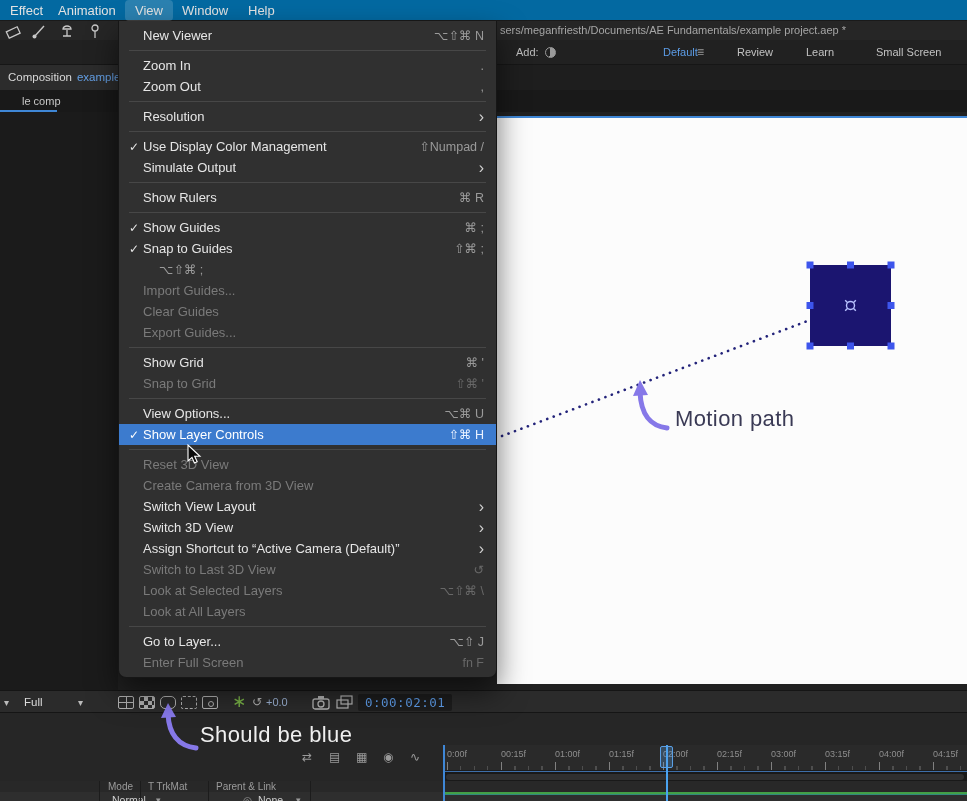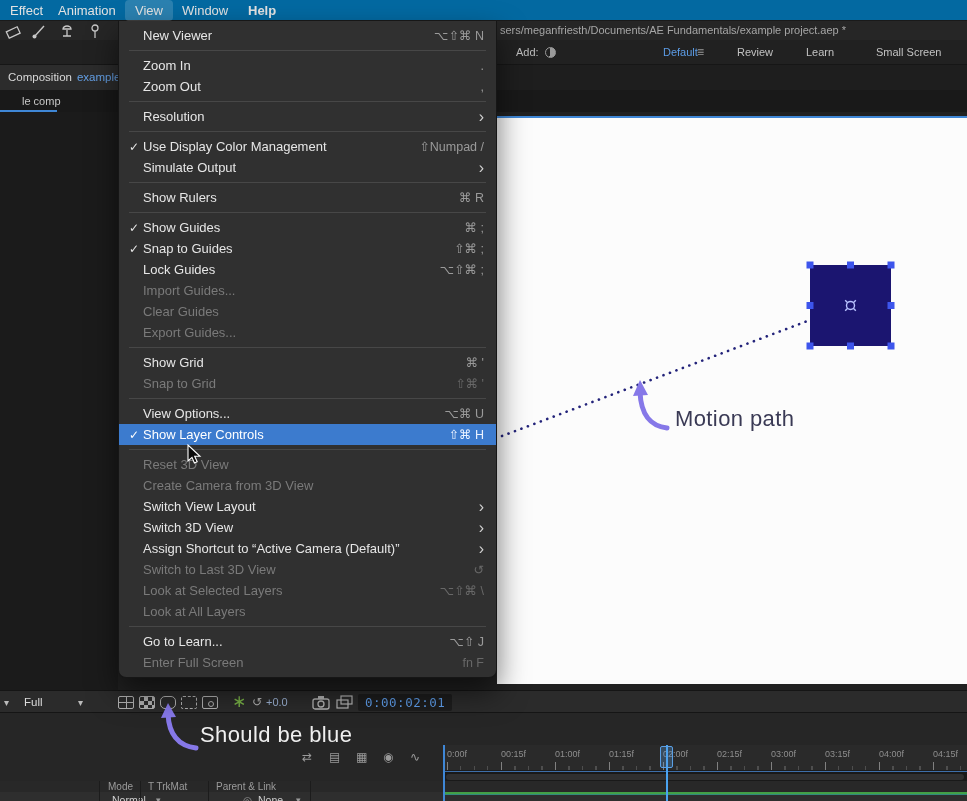--- a/index.html
+++ b/index.html
@@ -246,21 +246,21 @@
     <path d="M46,46 C30,44 19,34 18,12" fill="none" stroke="#8678e8" stroke-width="5" stroke-linecap="round"></path>
     <polygon points="11,16 18,1 26,15" fill="#8678e8"></polygon>
   </svg>
   <div class="ann ann-blue">Should be blue</div>
 
   <div class="menubar" id="menubar">
       <div class="mb-item" style="left: 0px;">Effect</div>
       <div class="mb-item" style="left: 48px;">Animation</div>
       <div class="mb-item active" style="left: 125px;">View</div>
       <div class="mb-item" style="left: 172px;">Window</div>
-      <div class="mb-item" style="left: 238px; font-weight: bold;">Help</div>
+      <div class="mb-item" style="left: 238px;">Help</div>
     </div>
 
   <div class="view-menu" id="view-menu">
       <div class="menu-item">
         <span class="mi-check"></span>
         <span class="mi-label">New Viewer</span>
         <span class="mi-right">⌥⇧⌘ N</span>
       </div>
       <div class="menu-sep"></div>
       <div class="menu-item">
@@ -302,21 +302,20 @@
         <span class="mi-label">Show Guides</span>
         <span class="mi-right">⌘ ;</span>
       </div>
       <div class="menu-item">
         <span class="mi-check">✓</span>
         <span class="mi-label">Snap to Guides</span>
         <span class="mi-right">⇧⌘ ;</span>
       </div>
       <div class="menu-item">
         <span class="mi-check"></span>
-        <span class="mi-label">Lock Guides</span>
         <span class="mi-right">⌥⇧⌘ ;</span>
       </div>
       <div class="menu-item disabled">
         <span class="mi-check"></span>
         <span class="mi-label">Import Guides...</span>
         <span class="mi-right"></span>
       </div>
       <div class="menu-item disabled">
         <span class="mi-check"></span>
         <span class="mi-label">Clear Guides</span>
@@ -386,21 +385,21 @@
         <span class="mi-right">⌥⇧⌘ \</span>
       </div>
       <div class="menu-item disabled">
         <span class="mi-check"></span>
         <span class="mi-label">Look at All Layers</span>
         <span class="mi-right"></span>
       </div>
       <div class="menu-sep"></div>
       <div class="menu-item">
         <span class="mi-check"></span>
-        <span class="mi-label">Go to Learn...</span>
+        <span class="mi-label">Go to Layer...</span>
         <span class="mi-right">⌥⇧ J</span>
       </div>
       <div class="menu-item disabled">
         <span class="mi-check"></span>
         <span class="mi-label">Enter Full Screen</span>
         <span class="mi-right">fn F</span>
       </div>
     </div>
 
   <svg class="cursor" width="16" height="22">

